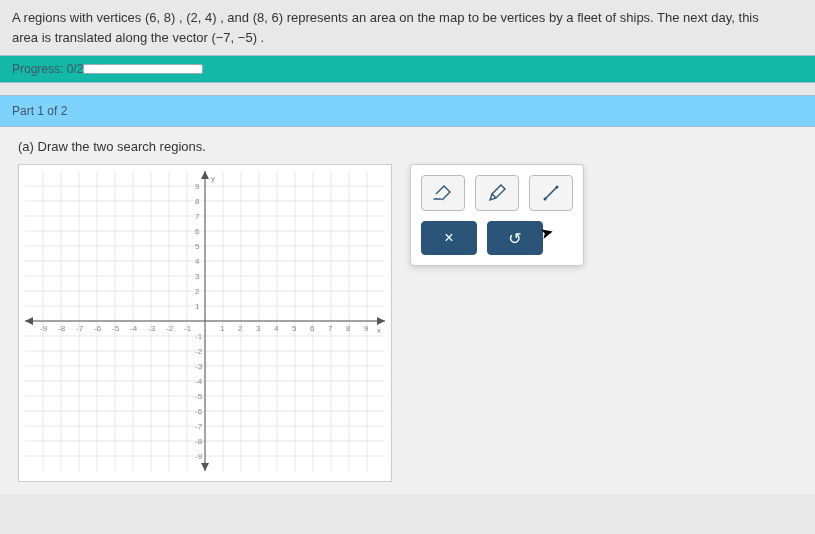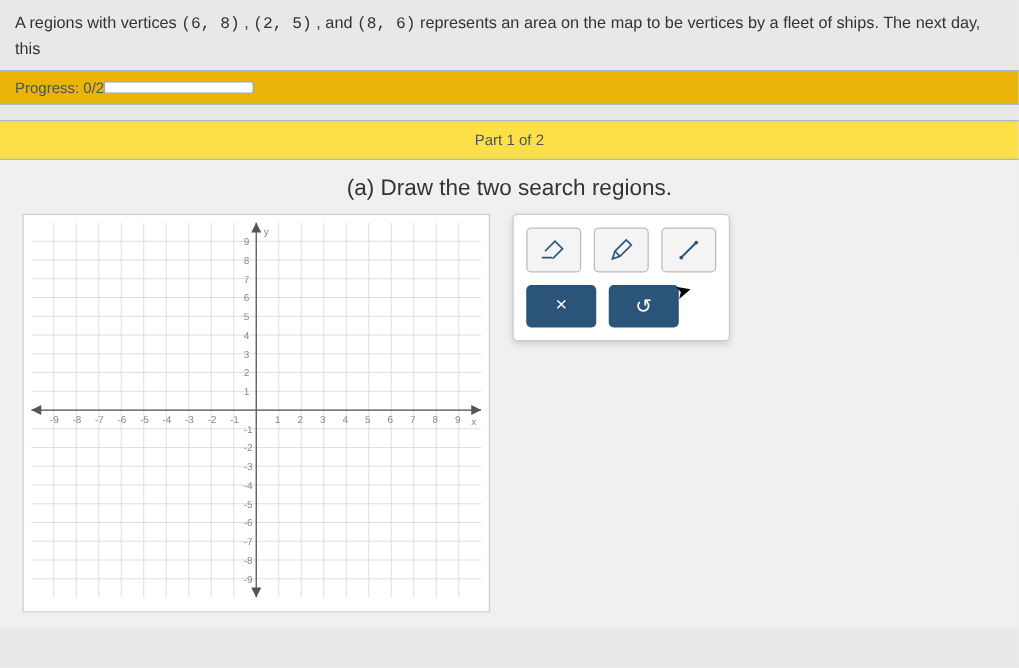--- a/index.html
+++ b/index.html
@@ -1,48 +1,53 @@
 <!DOCTYPE html>
 <html><head>
 <meta charset="utf-8">
 <style>
 * { box-sizing: border-box; margin: 0; padding: 0; }
 body { font-family: Arial, sans-serif; background: #e8e8e8; color: #333; width: 815px; height: 534px; overflow: hidden; }
 .problem-text { padding: 8px 12px 4px; font-size: 13px; line-height: 1.5; }
-.math { font-family: Liberation Mono, monospace; }
-.progress-bar-row { background: #eab308; padding: 6px 12px; display: flex; align-items: center; gap: 0; border-top: 1px solid #a0b8d0; border-bottom: 1px solid #a0b8d0; margin-top: 4px; }
+.math { font-family: Liberation Sans, sans-serif; }
+.progress-bar-row { background: #14b8a6; padding: 6px 12px; display: flex; align-items: center; gap: 0; border-top: 1px solid #a0b8d0; border-bottom: 1px solid #a0b8d0; margin-top: 4px; }
 .progress-label { font-size: 12px; color: #456; }
 .progress-track { width: 120px; height: 10px; background: #fff; border: 1px solid #9ab; border-radius: 2px; }
-.part-header { background: #fde047; padding: 8px 12px; font-size: 12px; color: #456; margin-top: 12px; border-top: 1px solid #a0b8d0; border-bottom: 1px solid #a0b8d0; text-align: center; }
+.part-header { background: #7dd3fc; padding: 8px 12px; font-size: 12px; color: #456; margin-top: 12px; border-top: 1px solid #a0b8d0; border-bottom: 1px solid #a0b8d0; }
 .part-body { padding: 12px 18px; background: #f0f0f0; }
-.question-label { font-size: 18px; margin-bottom: 10px; text-align: center; }
+.question-label { font-size: 13px; margin-bottom: 10px; }
 .work-area { display: flex; align-items: flex-start; gap: 18px; }
 .graph-box { background: #fff; border: 1px solid #ccc; padding: 6px; }
 .toolbox { background: #fff; border: 1px solid #ccc; border-radius: 4px; padding: 10px; box-shadow: 0 2px 6px rgba(0,0,0,0.15); }
 .tool-row { display: flex; gap: 10px; margin-bottom: 10px; }
 .tool-row:last-child { margin-bottom: 0; justify-content: flex-start; gap: 10px; }
 .tool-btn { width: 44px; height: 36px; border: 1px solid #bbb; border-radius: 4px; background: #f4f4f4; display: flex; align-items: center; justify-content: center; cursor: pointer; color: #2a5578; }
 .tool-btn.dark { background: #2a5578; color: #fff; border-color: #2a5578; width: 56px; height: 34px; font-size: 16px; }
 .cursor-icon { position: absolute; left: 540px; top: 223px; font-size: 16px; color: #000; transform: rotate(-15deg); }
 svg.grid text { font-size: 8px; fill: #888; font-family: Arial; }
 svg.grid line.gridline { stroke: #ccc; stroke-width: 0.5; }
 svg.grid line.axis { stroke: #555; stroke-width: 1; }
 </style>
 </head>
 <body>
 
 <div class="problem-text">
   <div>
     <span>A regions with vertices </span>
     <span class="math">(6, 8)</span>
     <span>, </span>
-    <span class="math">(2, 5)</span>
+    <span class="math">(2, 4)</span>
     <span>,  and </span>
     <span class="math">(8, 6)</span>
     <span> represents an area on the map to be vertices by a fleet of ships. The next day, this</span>
+  </div>
+  <div>
+    <span>area is translated along the vector </span>
+    <span class="math">(−7, −5)</span>
+    <span>.</span>
   </div>
 </div>
 
 <div class="progress-bar-row">
   <span class="progress-label">Progress: 0/2</span>
   <div class="progress-track"></div>
 </div>
 
 <div class="part-header">Part 1 of 2</div>
 

